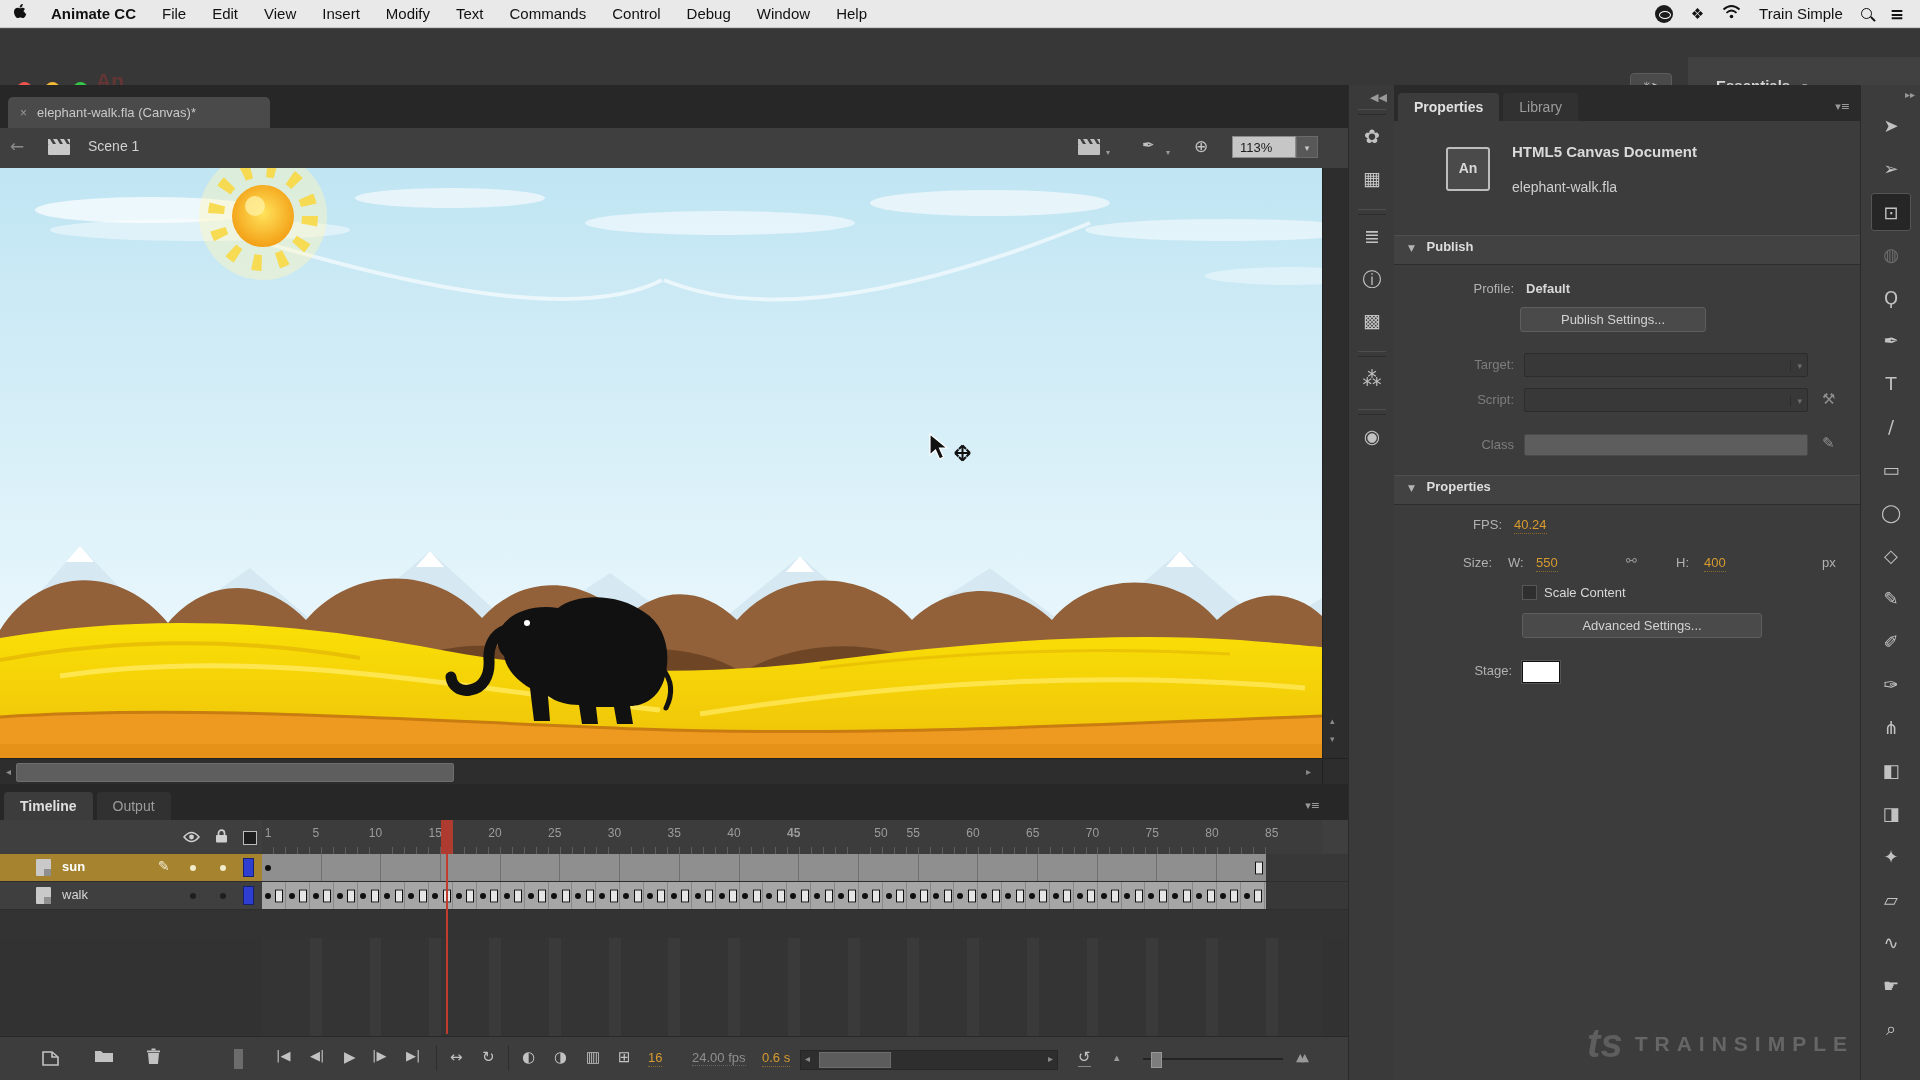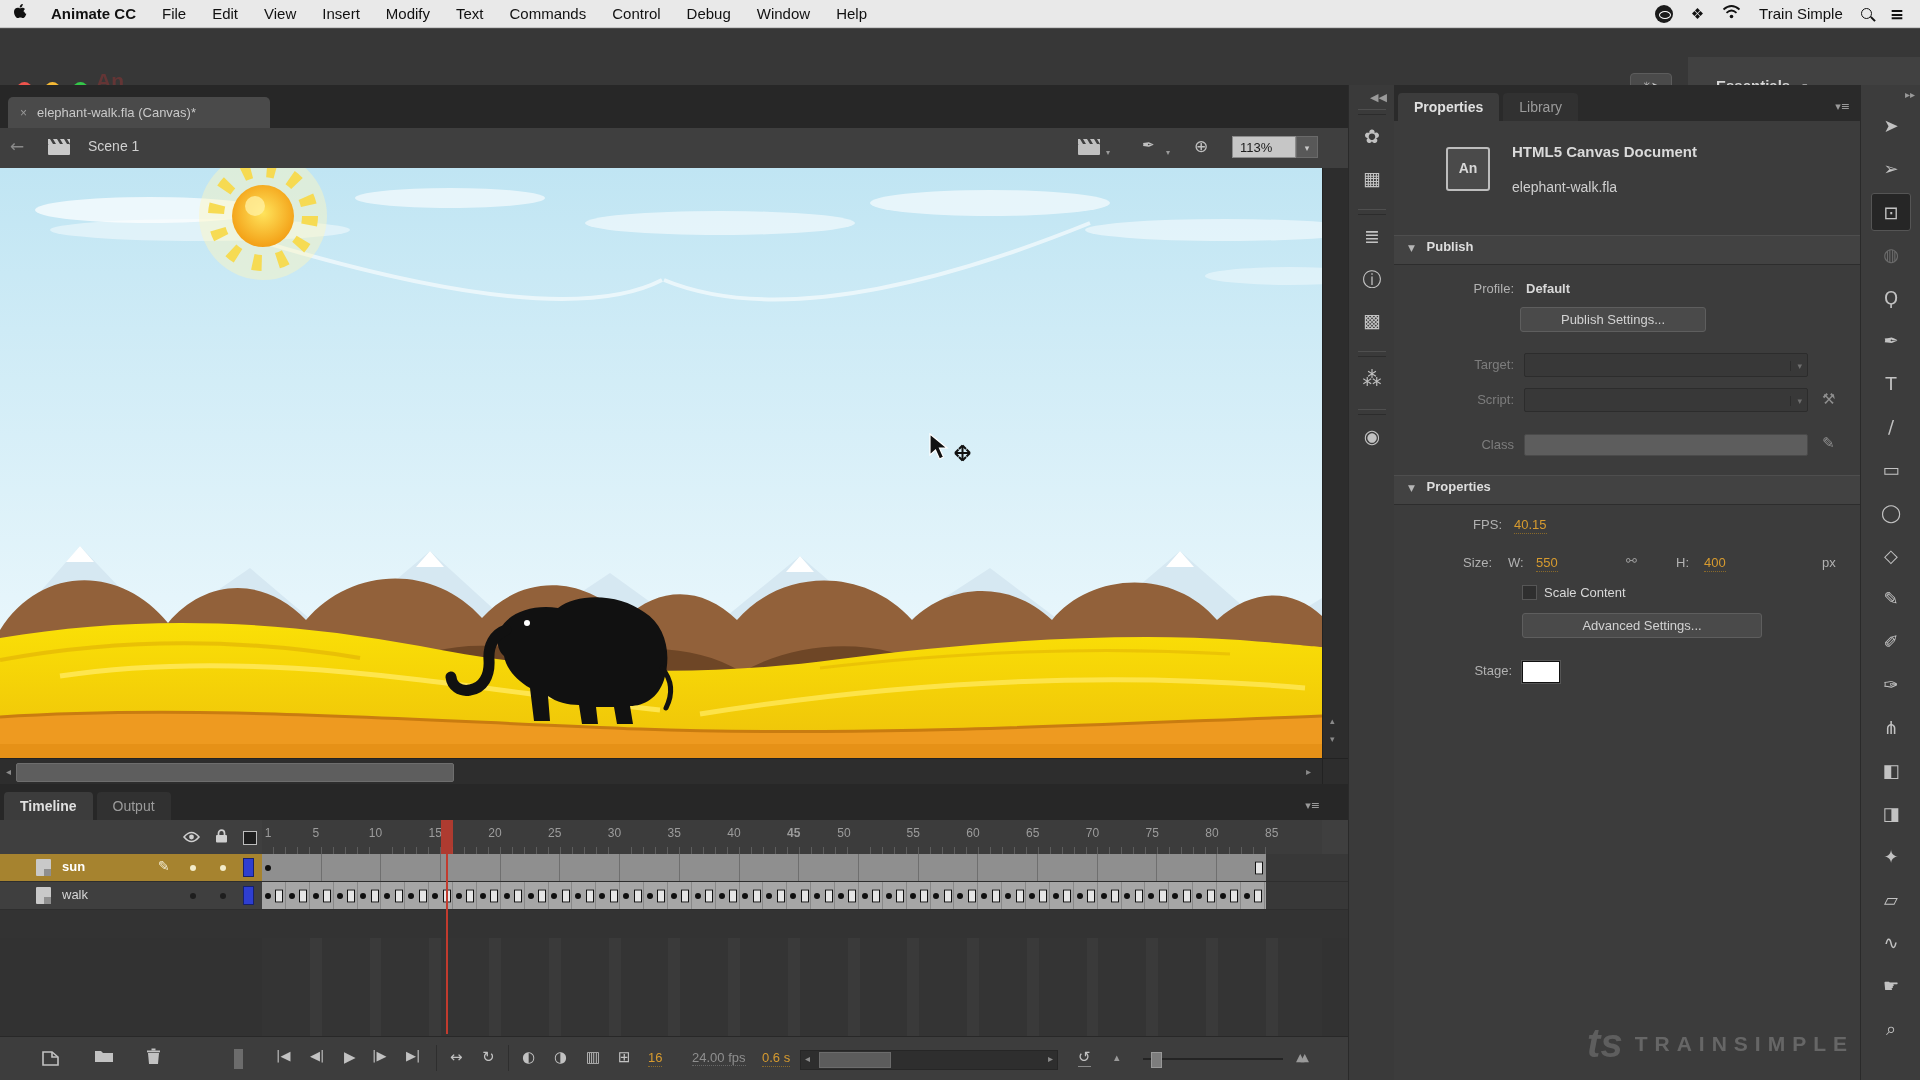--- a/index.html
+++ b/index.html
@@ -342,21 +342,21 @@
   <span class="toolico ico" style="left:428px;top:305px;">⚒</span>
   <span class="plabel dis" style="left:30px;top:352px;">Class</span>
   <div class="clsinput" style="left:130px;top:349px;width:282px;"></div>
   <span class="toolico ico" style="left:428px;top:349px;">✎</span>
 
   <div class="sechead" style="top:390px;">
     <span class="tri ico">▼</span>
     <span>Properties</span>
   </div>
   <span class="plabel" style="left:18px;top:432px;">FPS:</span>
-  <span class="pvalue hotval" style="left:120px;top:432px;">40.15</span>
+  <span class="pvalue hotval" style="left:120px;top:432px;">40.24</span>
   <span class="plabel" style="left:8px;top:470px;">Size:</span>
   <span class="pvalue" style="left:114px;top:470px;color:#b2b2b2;">W:</span>
   <span class="pvalue hotval" style="left:142px;top:470px;">550</span>
   <span class="pvalue ico" style="left:232px;top:468px;color:#9a9a9a;">⚯</span>
   <span class="pvalue" style="left:282px;top:470px;color:#b2b2b2;">H:</span>
   <span class="pvalue hotval" style="left:310px;top:470px;">400</span>
   <span class="pvalue" style="left:428px;top:470px;color:#b2b2b2;">px</span>
   <span class="chk" style="left:128px;top:500px;"></span>
   <span class="pvalue" style="left:150px;top:500px;">Scale Content</span>
   <button class="pbtn" style="left:128px;top:528px;width:240px;height:25px;">Advanced Settings...</button>
@@ -420,21 +420,21 @@
     <span class="rnum" style="left: 6px;">1</span>
         <span class="rnum" style="left: 53.8px;">5</span>
         <span class="rnum" style="left: 113.55px;">10</span>
         <span class="rnum" style="left: 173.3px;">15</span>
         <span class="rnum" style="left: 233.05px;">20</span>
         <span class="rnum" style="left: 292.8px;">25</span>
         <span class="rnum" style="left: 352.55px;">30</span>
         <span class="rnum" style="left: 412.3px;">35</span>
         <span class="rnum" style="left: 472.05px;">40</span>
         <span class="rnum" style="left: 531.8px; font-weight: bold;">45</span>
-        <span class="rnum" style="left: 582px;">50</span>
+        <span class="rnum" style="left: 619px;">50</span>
         <span class="rnum" style="left: 651.3px;">55</span>
         <span class="rnum" style="left: 711.05px;">60</span>
         <span class="rnum" style="left: 770.8px;">65</span>
         <span class="rnum" style="left: 830.55px;">70</span>
         <span class="rnum" style="left: 890.3px;">75</span>
         <span class="rnum" style="left: 950.05px;">80</span>
         <span class="rnum" style="left: 1009.8px;">85</span>
       </div>
     <div id="phmarker" style="left: 441.25px; background: rgb(194, 59, 46); opacity: 0.85;"></div>
   </div>

